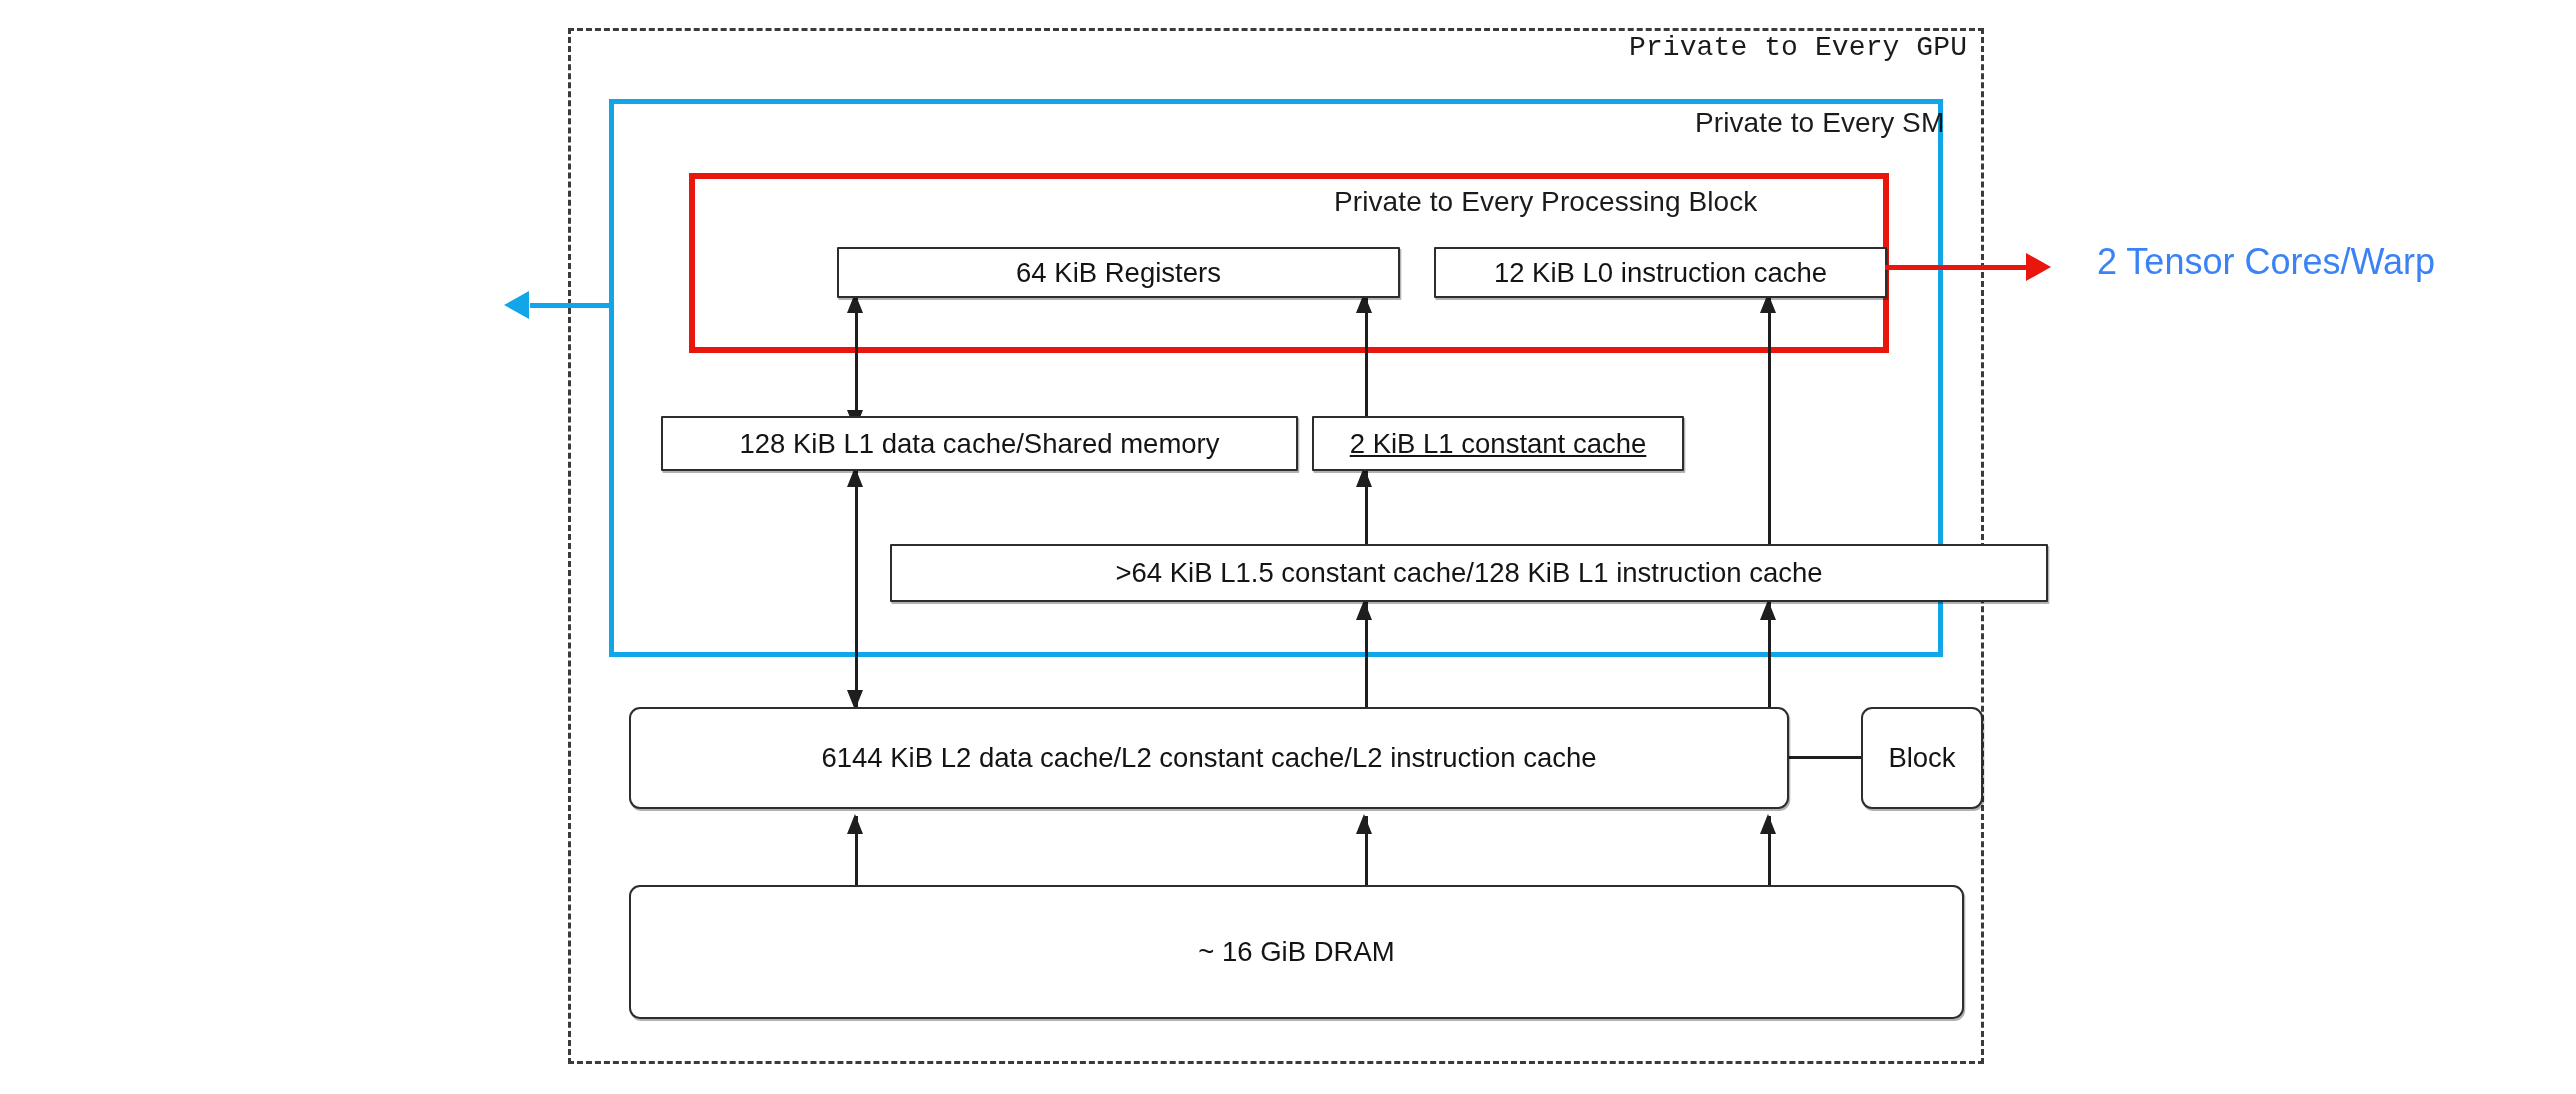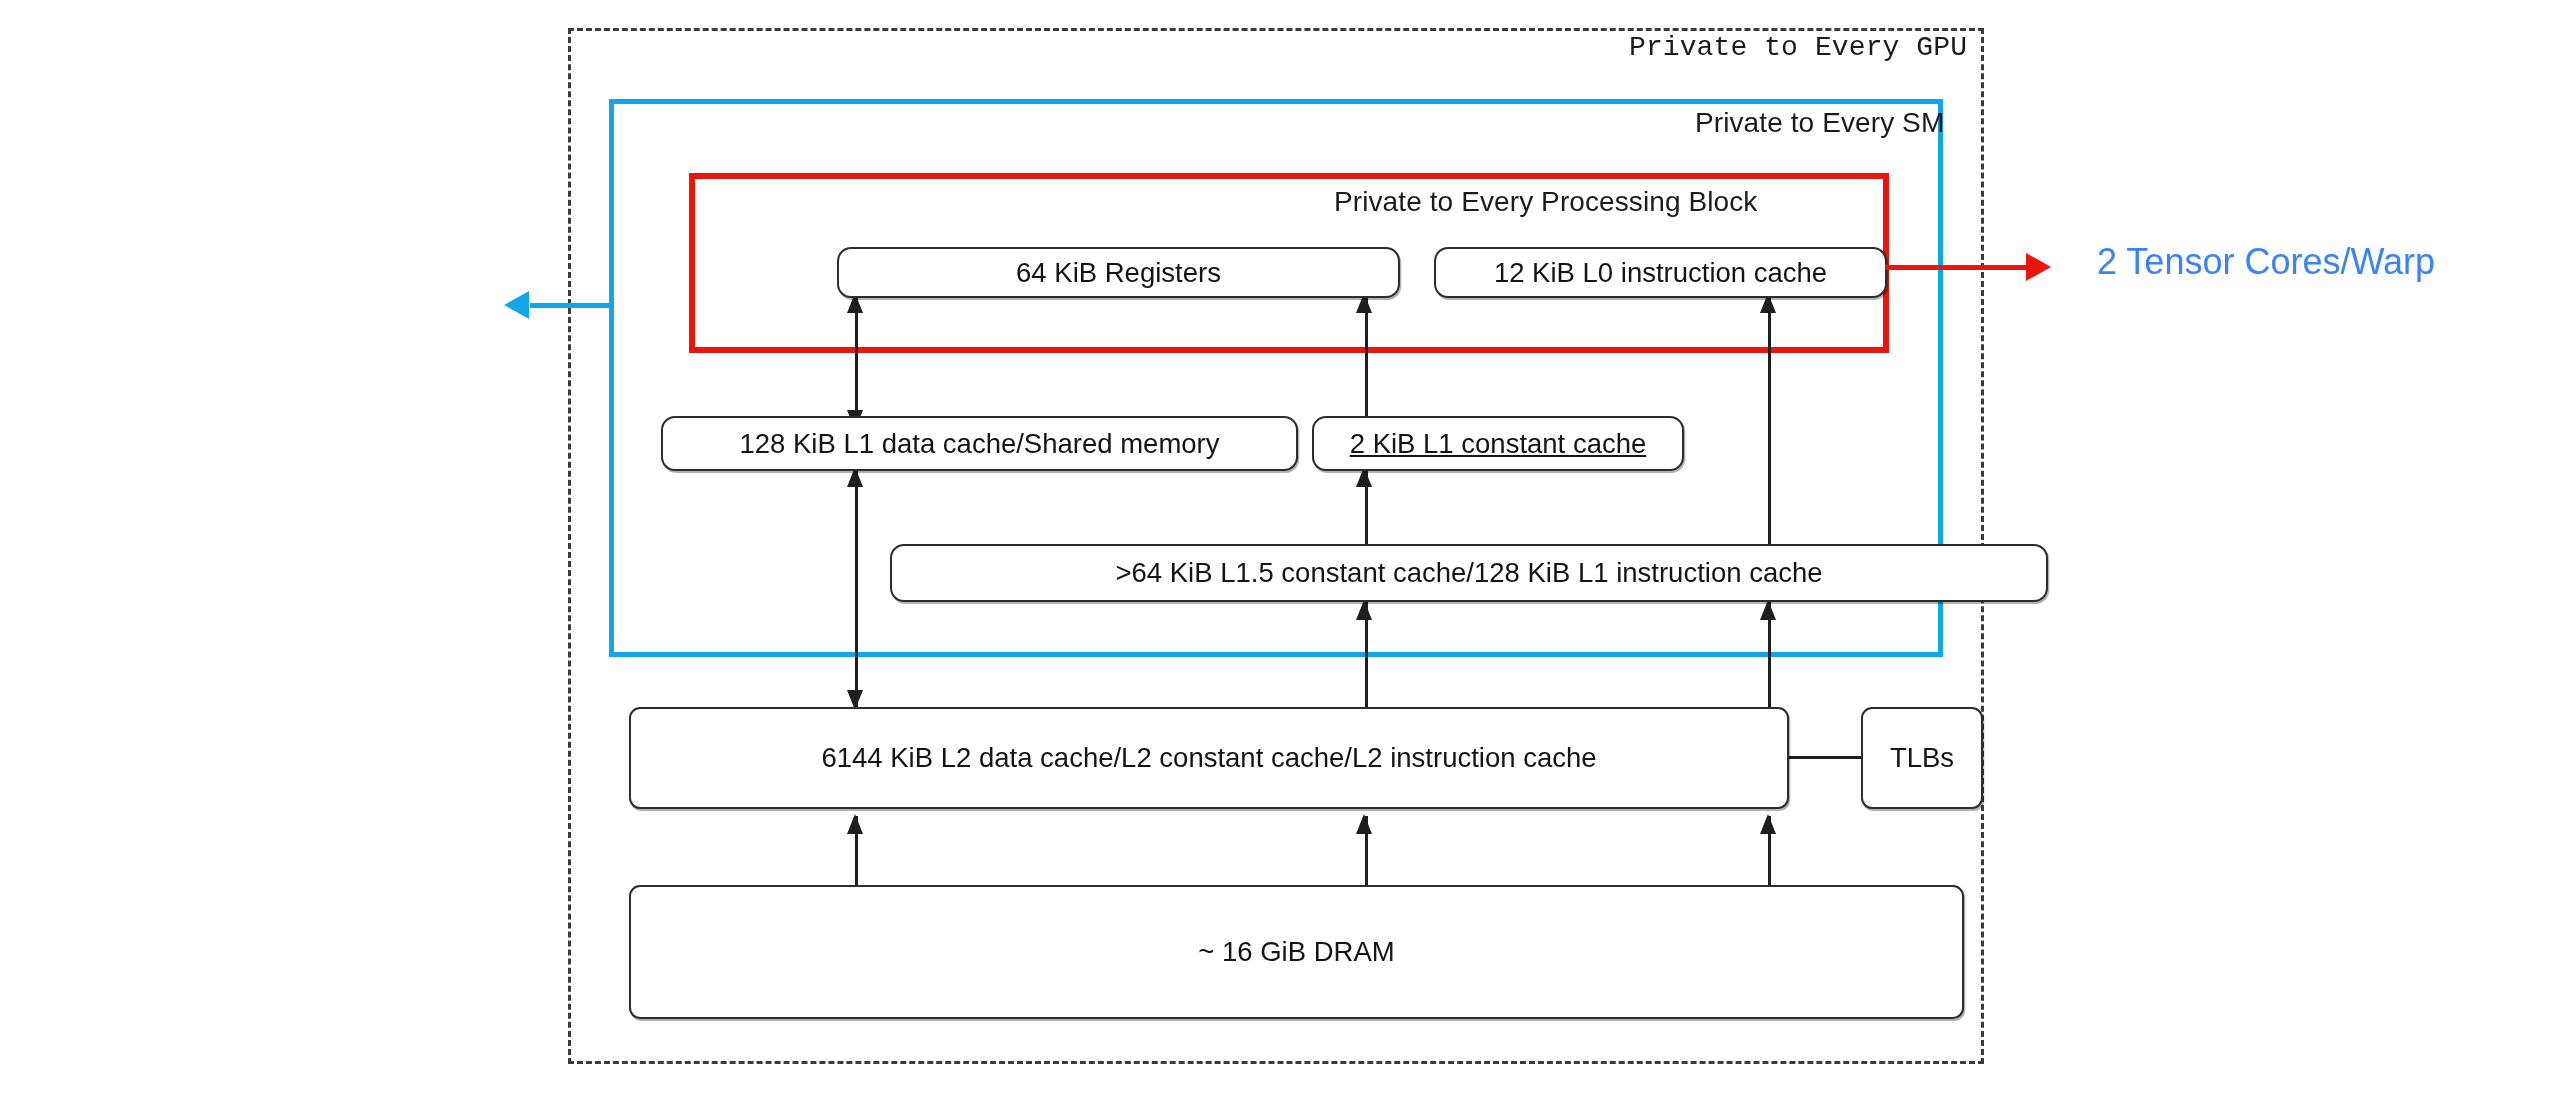--- a/index.html
+++ b/index.html
@@ -42,21 +42,21 @@
     color: #1b1b1b;
     white-space: nowrap;
     letter-spacing: 0.1px;
   }
 
   
   .membox {
     position: absolute;
     box-sizing: border-box;
     border: 2px solid #2d2d2d;
-    border-radius: 14px;
+    border-radius: 1px;
     background: #ffffff;
     color: #141414;
     font-size: 27.5px;
     display: flex;
     align-items: center;
     justify-content: center;
     text-align: center;
     line-height: 1.15;
     box-shadow: 1.3px 2px 0 rgba(0,0,0,0.30);
     padding: 0 6.7px;
@@ -183,21 +183,21 @@
   <div class="membox" style="left:1434px; top:247px; width:453px; height:51px;">12 KiB L0 instruction cache</div>
 
   <div class="membox" style="left:661px; top:416px; width:637px; height:55px;">128 KiB L1 data cache/Shared memory</div>
 
   <div class="membox" style="left:1312px; top:416px; width:372px; height:55px;text-decoration:underline;">2 KiB L1 constant cache</div>
 
   <div class="membox" style="left:890px; top:544px; width:1158px; height:58px;">&gt;64 KiB L1.5 constant cache/128 KiB L1 instruction cache</div>
 
   <div class="membox big-radius" style="left:629px; top:707px; width:1160px; height:102px;">6144 KiB L2 data cache/L2 constant cache/L2 instruction cache</div>
 
-  <div class="membox big-radius" style="left:1861px; top:707px; width:122px; height:102px;">TLBs</div>
+  <div class="membox big-radius" style="left:1861px; top:707px; width:122px; height:102px;">Block</div>
 
   <div class="membox big-radius" style="left:629px; top:885px; width:1335px; height:134px;">~ 16 GiB DRAM</div>
 
   <div class="aline aline-blue" style="left:530px; top:303px; width:82px;"></div>
   <div class="ahead ahead-left-blue" style="left:504px; top:291px;"></div>
 
   <div class="annot annot-red" style="left:2077px; top:241px;">2 Tensor Cores/Warp</div>
   <div class="aline aline-red" style="left:1885px; top:265px; width:142px;"></div>
   <div class="ahead ahead-right-red" style="left:2026px; top:253px;"></div>
 

